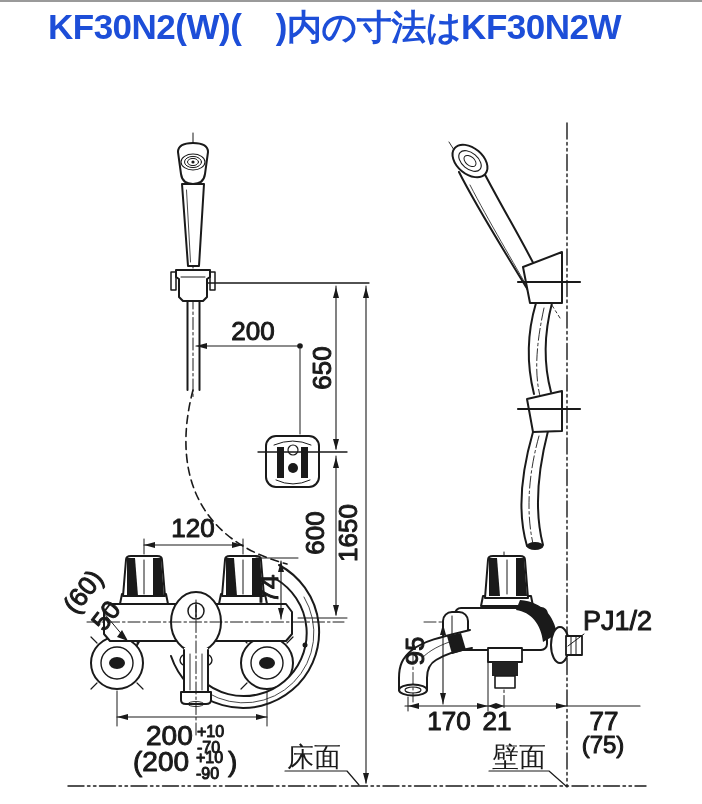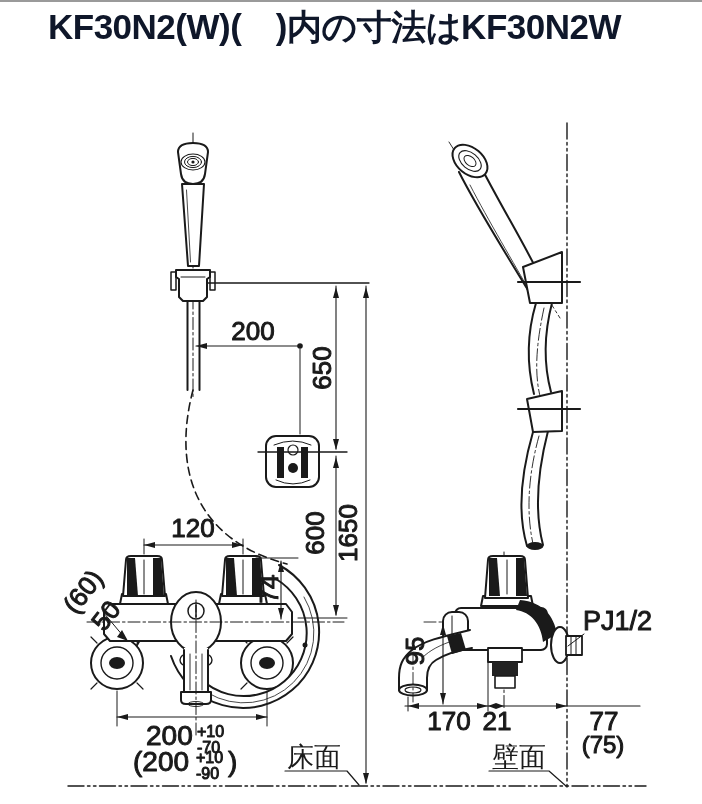--- a/index.html
+++ b/index.html
@@ -1,20 +1,20 @@
 <!DOCTYPE html>
 <html><head>
 <meta charset="utf-8">
 <style>
   html,body{margin:0;padding:0;background:#fff;}
   body{width:702px;height:804px;position:relative;overflow:hidden;
        font-family:"Liberation Sans",sans-serif;color:#1a1a1a;}
   .top-line{position:absolute;left:0;top:0;width:702px;height:2px;background:#9a9a9a;}
   .title{position:absolute;left:48px;top:4px;font-size:35px;font-weight:bold;
-         letter-spacing:-0.5px;white-space:nowrap;color:#0f172a;}
+         letter-spacing:-0.5px;white-space:nowrap;color:#1d4ed8;}
   svg{position:absolute;left:0;top:0;}
   svg text{font-family:"Liberation Sans",sans-serif;fill:#1a1a1a;}
   .dim{font-size:26px;}
   .dimsm{font-size:24px;}
   .tol{font-size:16px;}
   .big{font-size:28px;}
   .jp{font-size:27px;}
 </style>
 </head>
 <body>

